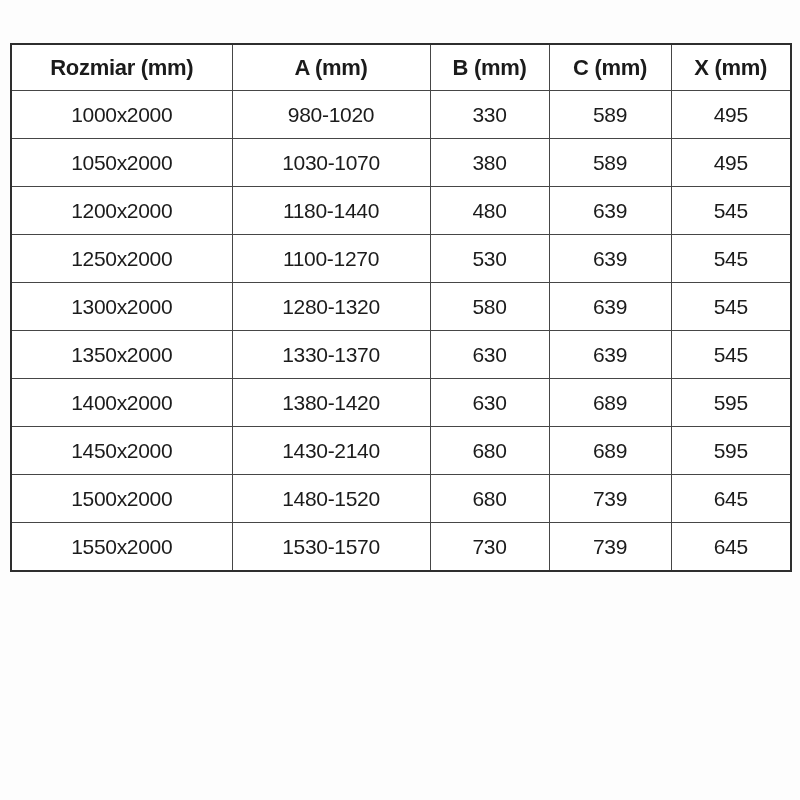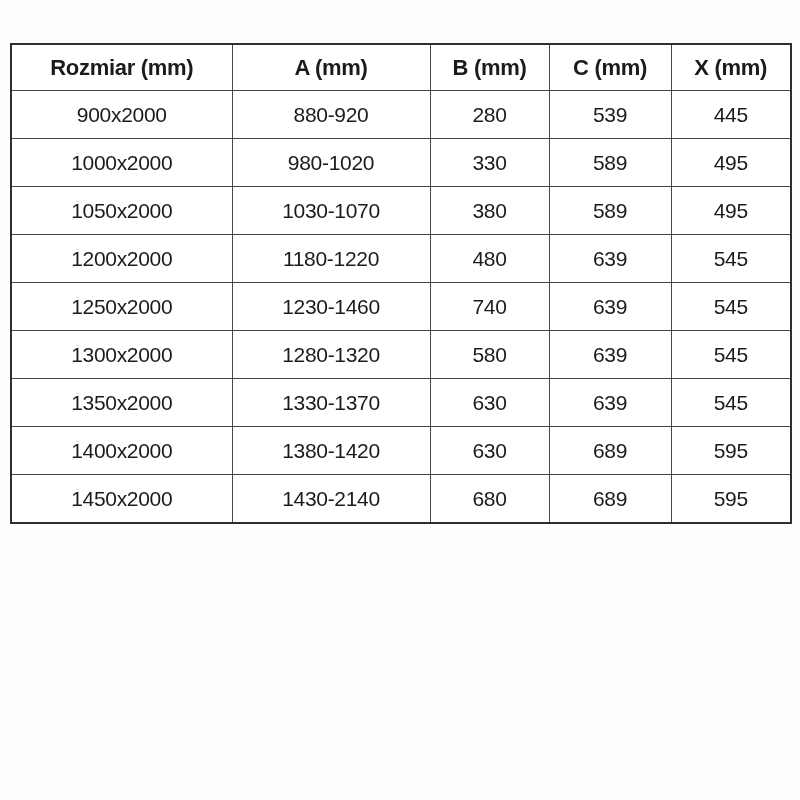--- a/index.html
+++ b/index.html
@@ -71,51 +71,44 @@
       <tr>
         <th>Rozmiar (mm)</th>
         <th>A (mm)</th>
         <th>B (mm)</th>
         <th>C (mm)</th>
         <th>X (mm)</th>
       </tr>
     </thead>
     <tbody>
         <tr>
-          <td>900x2000</td>
-          <td>880-920</td>
-          <td>280</td>
-          <td>539</td>
-          <td>445</td>
-        </tr>
-        <tr>
           <td>1000x2000</td>
           <td>980-1020</td>
           <td>330</td>
           <td>589</td>
           <td>495</td>
         </tr>
         <tr>
           <td>1050x2000</td>
           <td>1030-1070</td>
           <td>380</td>
           <td>589</td>
           <td>495</td>
         </tr>
         <tr>
           <td>1200x2000</td>
-          <td>1180-1220</td>
+          <td>1180-1440</td>
           <td>480</td>
           <td>639</td>
           <td>545</td>
         </tr>
         <tr>
           <td>1250x2000</td>
-          <td>1230-1460</td>
-          <td>740</td>
+          <td>1100-1270</td>
+          <td>530</td>
           <td>639</td>
           <td>545</td>
         </tr>
         <tr>
           <td>1300x2000</td>
           <td>1280-1320</td>
           <td>580</td>
           <td>639</td>
           <td>545</td>
         </tr>
@@ -133,15 +126,29 @@
           <td>689</td>
           <td>595</td>
         </tr>
         <tr>
           <td>1450x2000</td>
           <td>1430-2140</td>
           <td>680</td>
           <td>689</td>
           <td>595</td>
         </tr>
+        <tr>
+          <td>1500x2000</td>
+          <td>1480-1520</td>
+          <td>680</td>
+          <td>739</td>
+          <td>645</td>
+        </tr>
+        <tr>
+          <td>1550x2000</td>
+          <td>1530-1570</td>
+          <td>730</td>
+          <td>739</td>
+          <td>645</td>
+        </tr>
       </tbody>
   </table>
 </div>
 
 </body></html>

